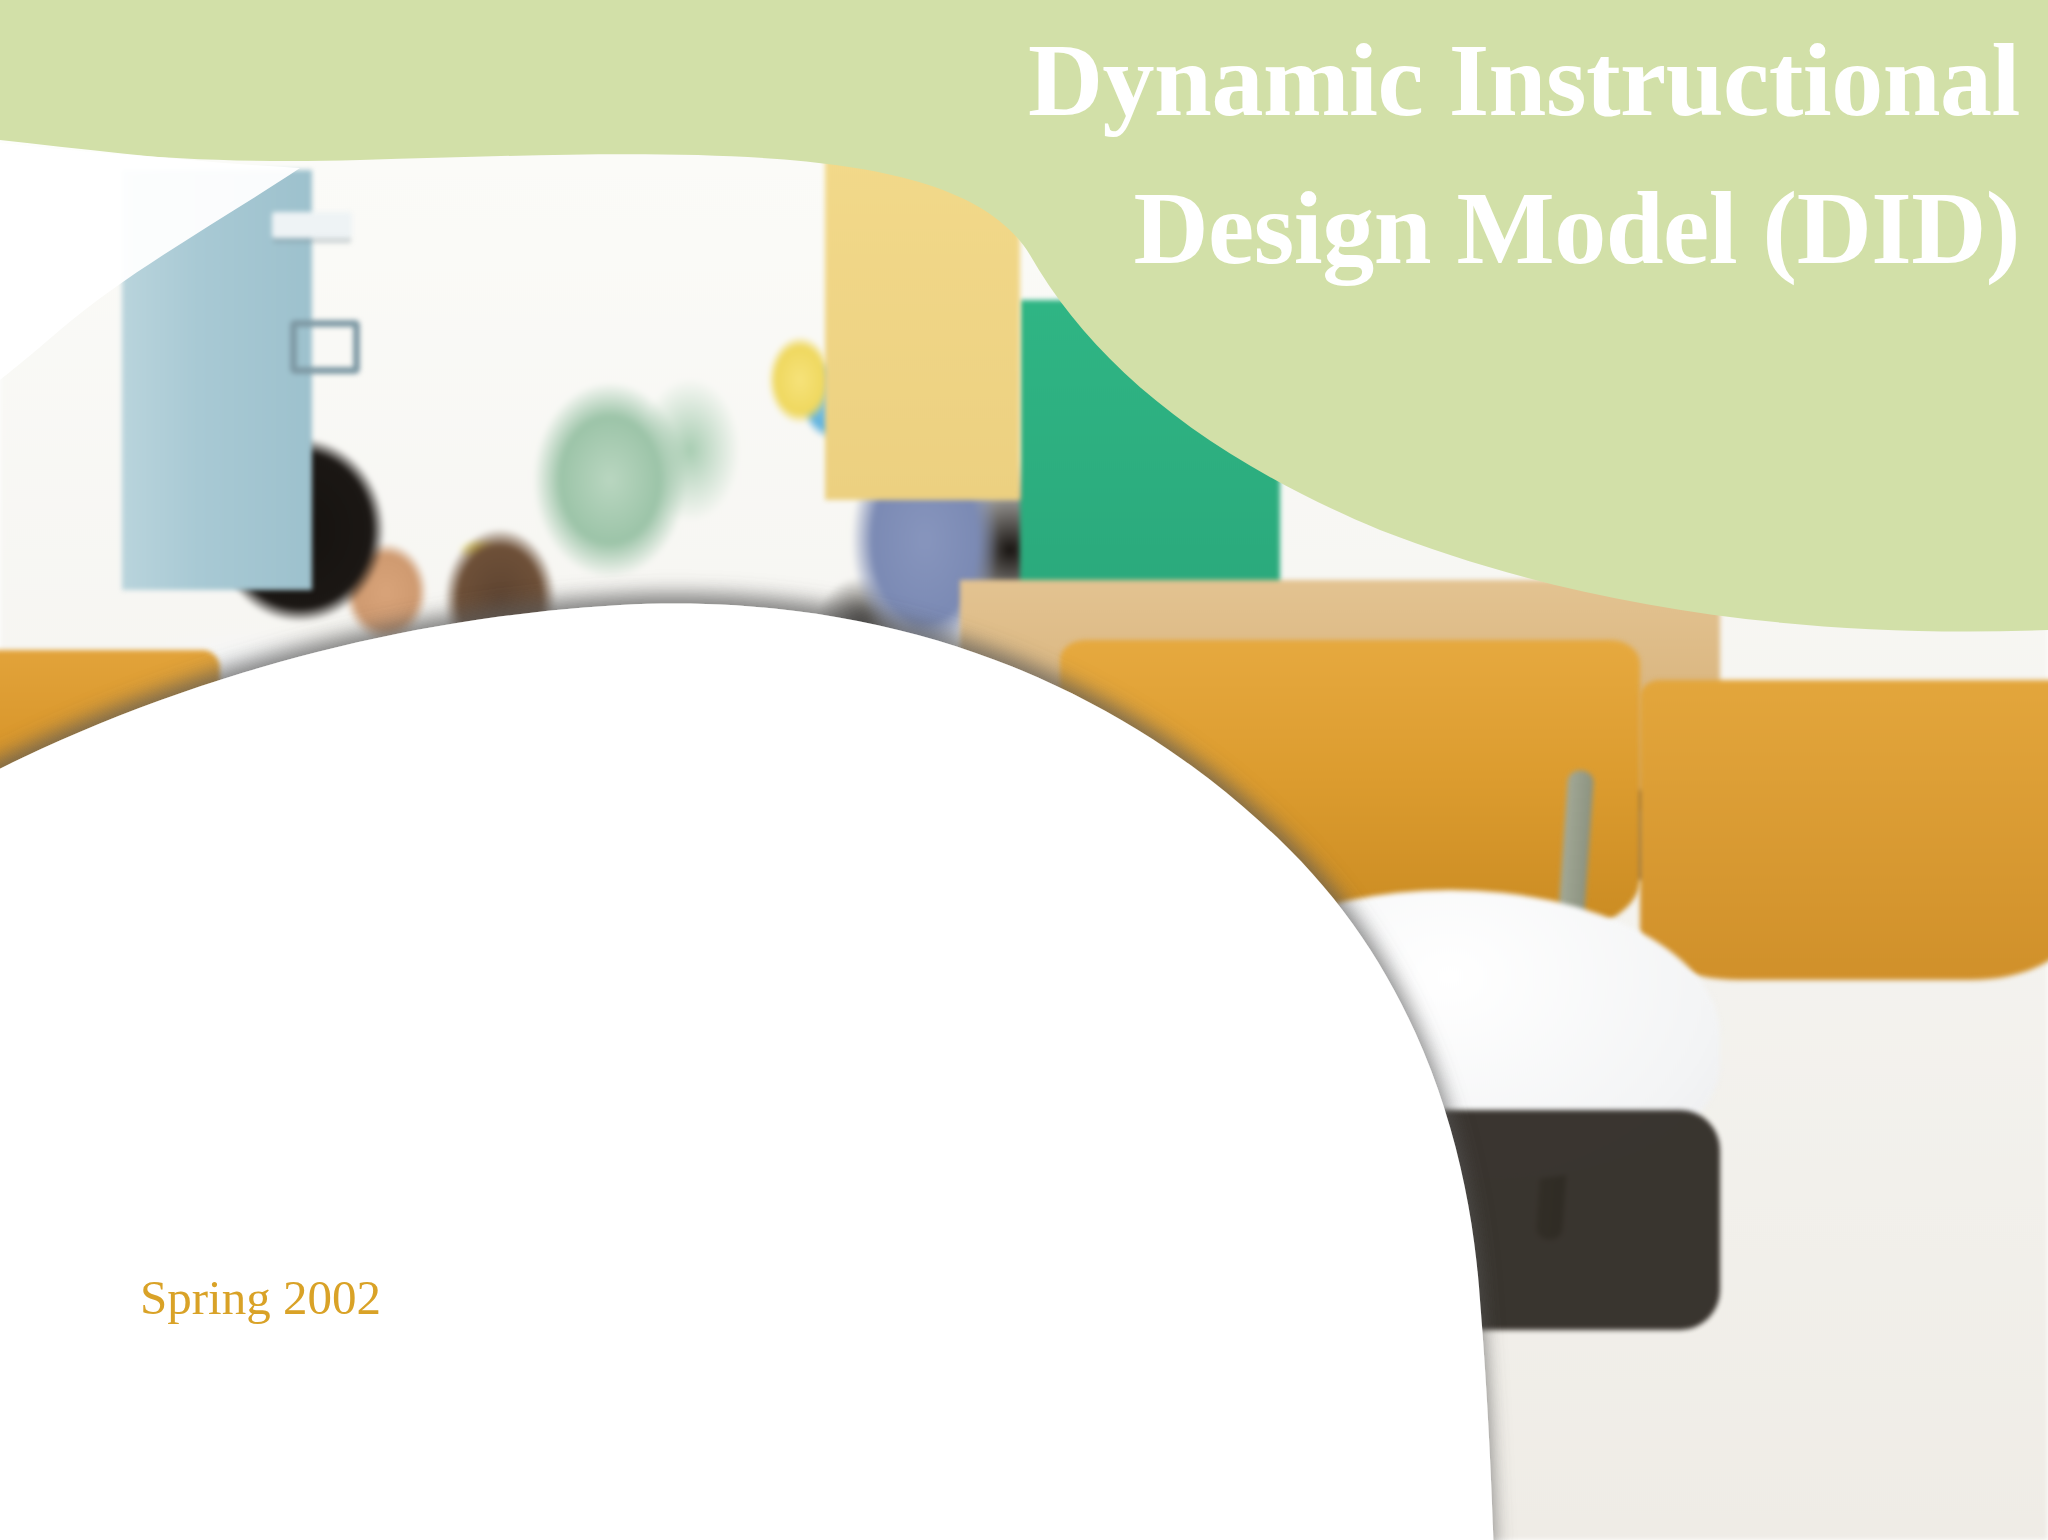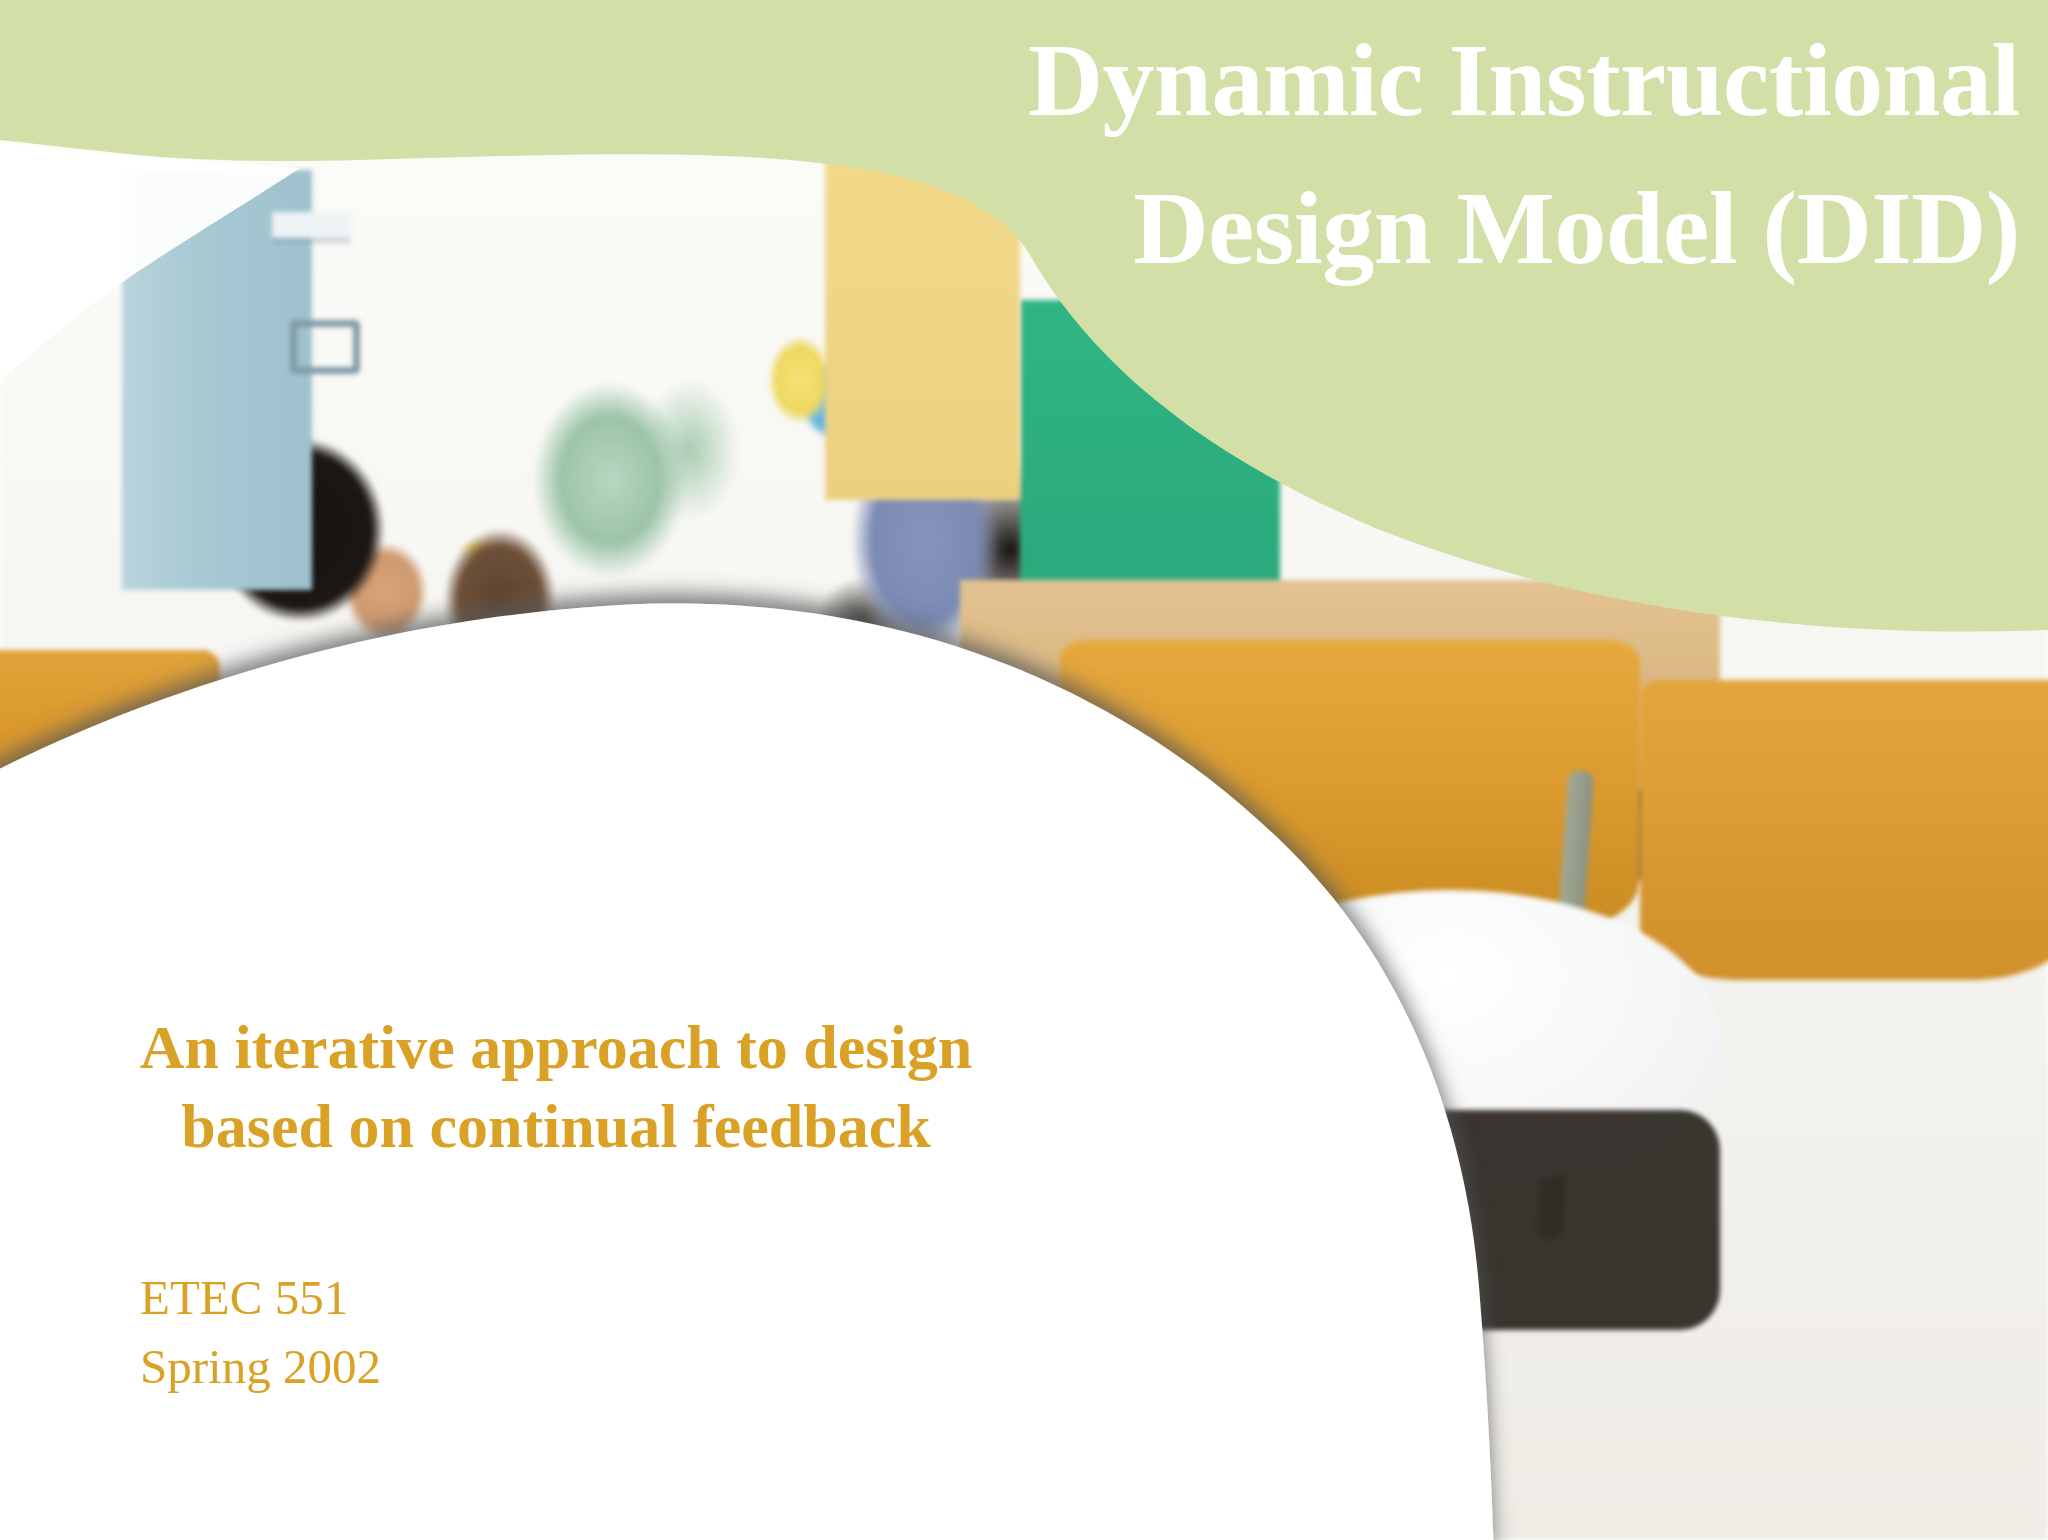--- a/index.html
+++ b/index.html
@@ -312,21 +312,18 @@
     <g>
       <path d="M 0,140 C 90,150 190,162 300,168
                C 230,215 130,270 60,330
                C 30,356 10,372 0,380 Z" fill="#ffffff" opacity="0.95"></path>
     </g>
   </svg>
 
   <div class="title">Dynamic Instructional
 Design Model (DID)</div>
 
-  <div class="subtitle">An iterative approach to design
-based on continual feedback</div>
 
   <div class="meta">
-    <div>ETEC 551</div>
     <div>Spring 2002</div>
   </div>
 
 </div>
 
 </body></html>

